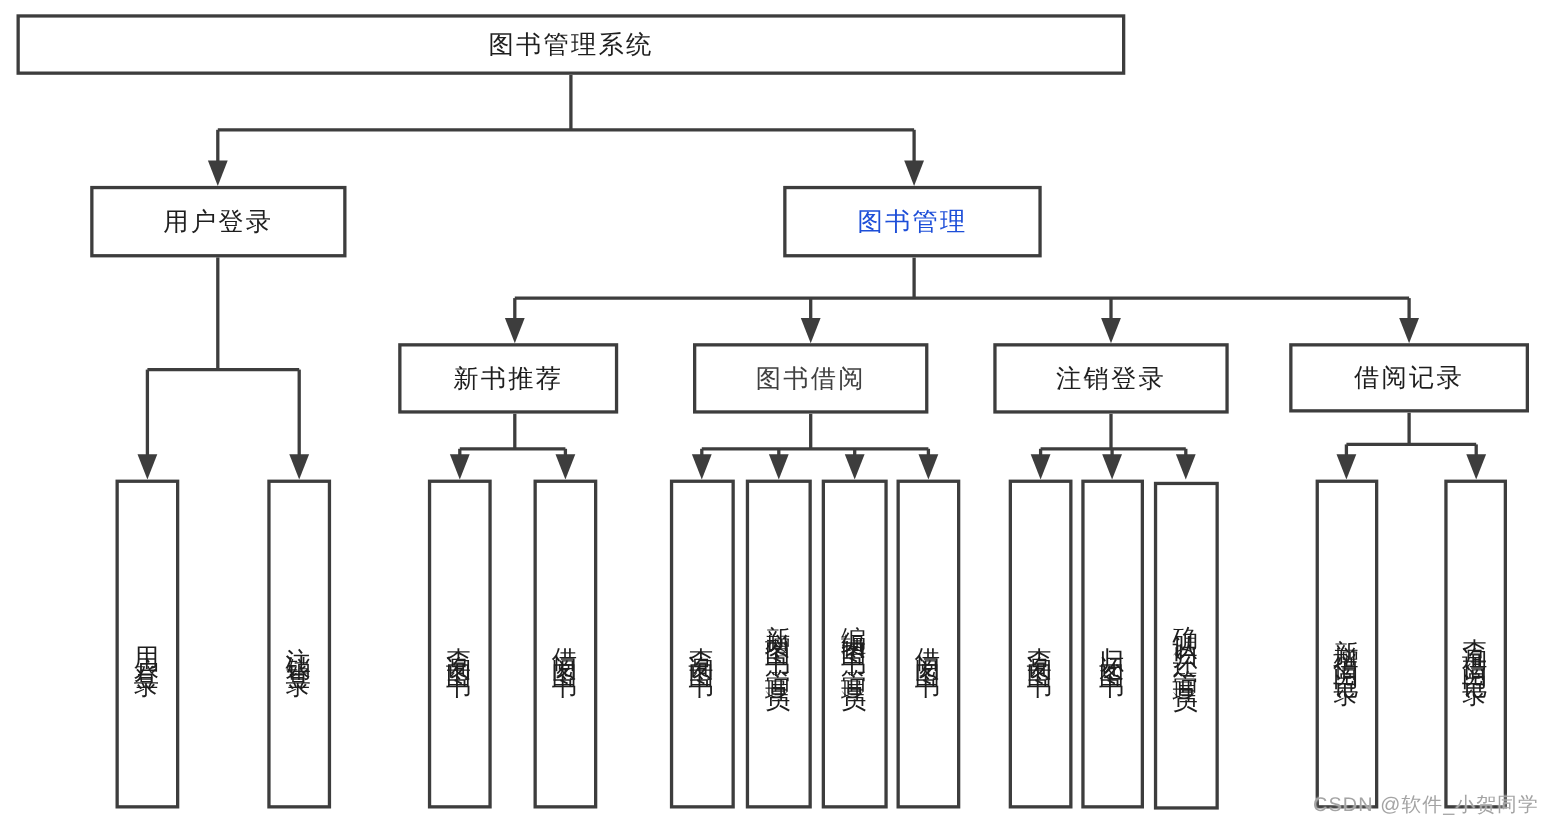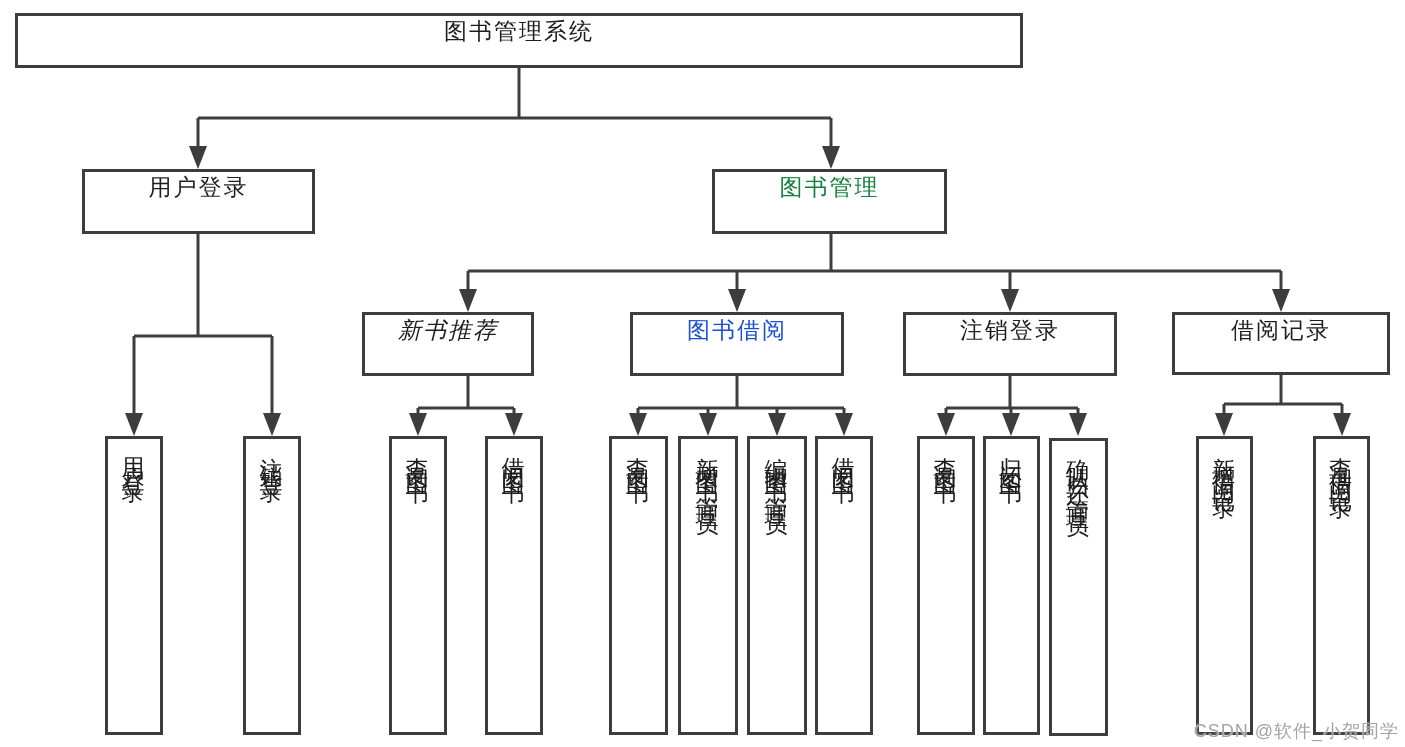--- a/index.html
+++ b/index.html
@@ -16,21 +16,21 @@
     left: 0; top: 0;
     width: 1405px; height: 747px;
   }
   .nodes { position: absolute; left: 0; top: 0; width: 0; height: 0; }
   .node {
     position: absolute;
     box-sizing: border-box;
     background: #ffffff;
     border: 3px solid #fca5a5;
     display: flex;
-    align-items: flex-start;
+    align-items: center;
     justify-content: center;
     color: #1e1e1e;
   }
   .node .label {
     display: block;
     text-align: center;
   }
   .node-h .label {
     font-size: 23px;
     letter-spacing: 2px;
@@ -112,27 +112,27 @@
       <polygon points="1333,413 1351,413 1342,436" fill="#3d3d3d"></polygon>
     </svg>
   <div class="nodes" id="nodes">
       <div class="node node-h" style="left: 15px; top: 13px; width: 1008px; height: 55px; border-color: rgb(61, 61, 61); background: rgb(255, 255, 255);">
         <span class="label" style="color: rgb(30, 30, 30);">图书管理系统</span>
       </div>
       <div class="node node-h" style="left: 82px; top: 169px; width: 233px; height: 65px; border-color: rgb(61, 61, 61); background: rgb(255, 255, 255);">
         <span class="label" style="color: rgb(30, 30, 30);">用户登录</span>
       </div>
       <div class="node node-h" style="left: 712px; top: 169px; width: 235px; height: 65px; border-color: rgb(61, 61, 61); background: rgb(255, 255, 255);">
-        <span class="label" style="color: #15803d;">图书管理</span>
+        <span class="label" style="color: #1d4ed8;">图书管理</span>
       </div>
-      <div class="node node-h" style="left: 362px; top: 312px; width: 172px; height: 64px; border-color: rgb(61, 61, 61); background: rgb(255, 255, 255); font-style: italic;">
+      <div class="node node-h" style="left: 362px; top: 312px; width: 200px; height: 64px; border-color: rgb(61, 61, 61); background: rgb(255, 255, 255);">
         <span class="label" style="color: rgb(30, 30, 30);">新书推荐</span>
       </div>
       <div class="node node-h" style="left: 630px; top: 312px; width: 214px; height: 64px; border-color: rgb(61, 61, 61); background: rgb(255, 255, 255);">
-        <span class="label" style="color: #1d4ed8;">图书借阅</span>
+        <span class="label" style="color: #404040;">图书借阅</span>
       </div>
       <div class="node node-h" style="left: 903px; top: 312px; width: 214px; height: 64px; border-color: rgb(61, 61, 61); background: rgb(255, 255, 255);">
         <span class="label" style="color: rgb(30, 30, 30);">注销登录</span>
       </div>
       <div class="node node-h" style="left: 1172px; top: 312px; width: 218px; height: 63px; border-color: rgb(61, 61, 61); background: rgb(255, 255, 255);">
         <span class="label" style="color: rgb(30, 30, 30);">借阅记录</span>
       </div>
       <div class="node node-v" style="left: 105px; top: 436px; width: 58px; height: 299px; border-color: rgb(61, 61, 61); background: rgb(255, 255, 255);">
         <span class="label" style="color: rgb(30, 30, 30);">用户登录</span>
       </div>

